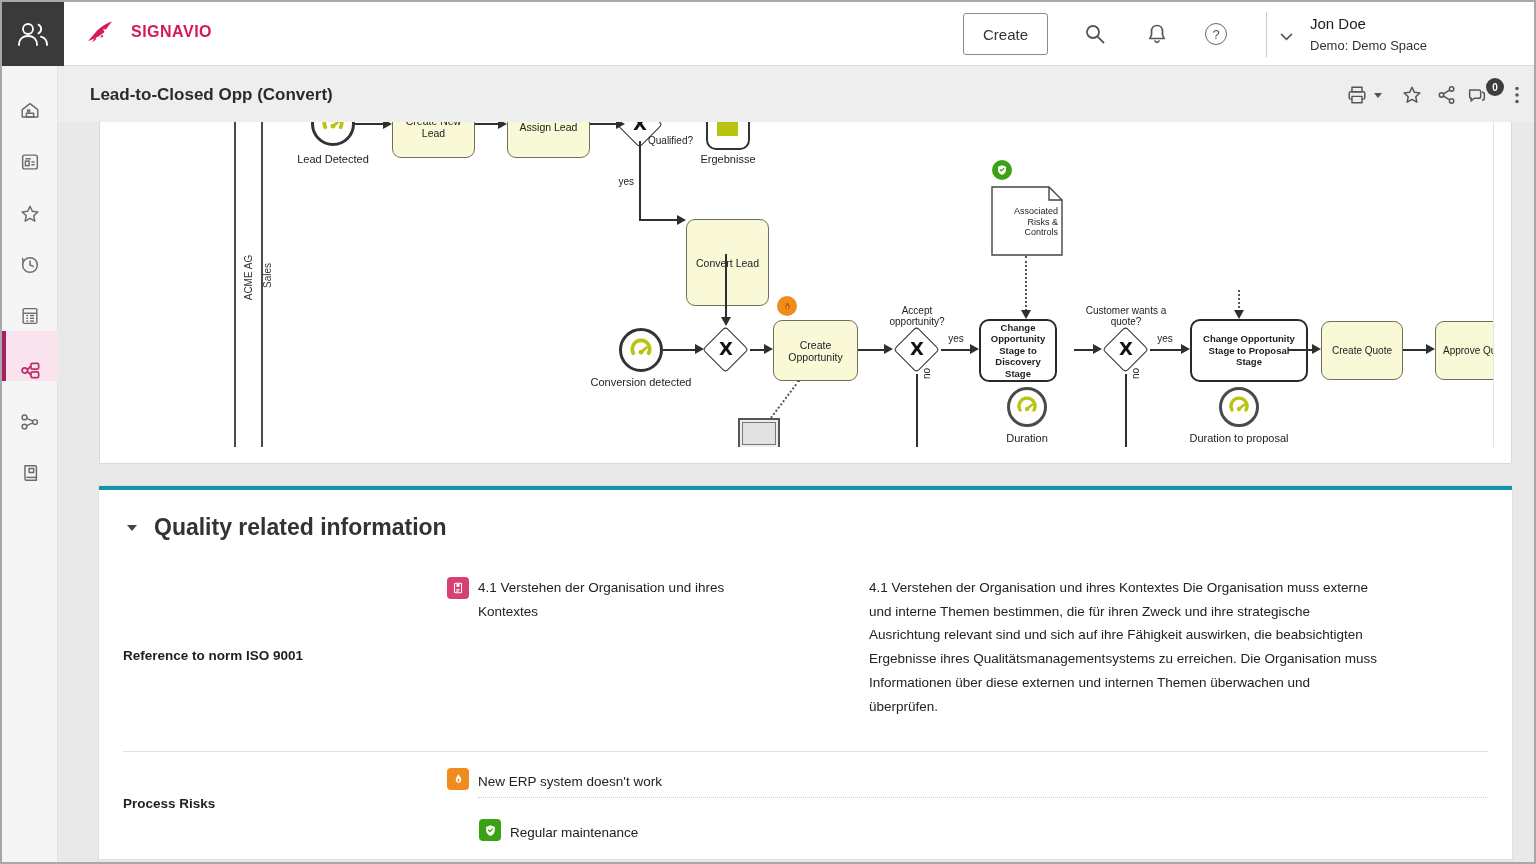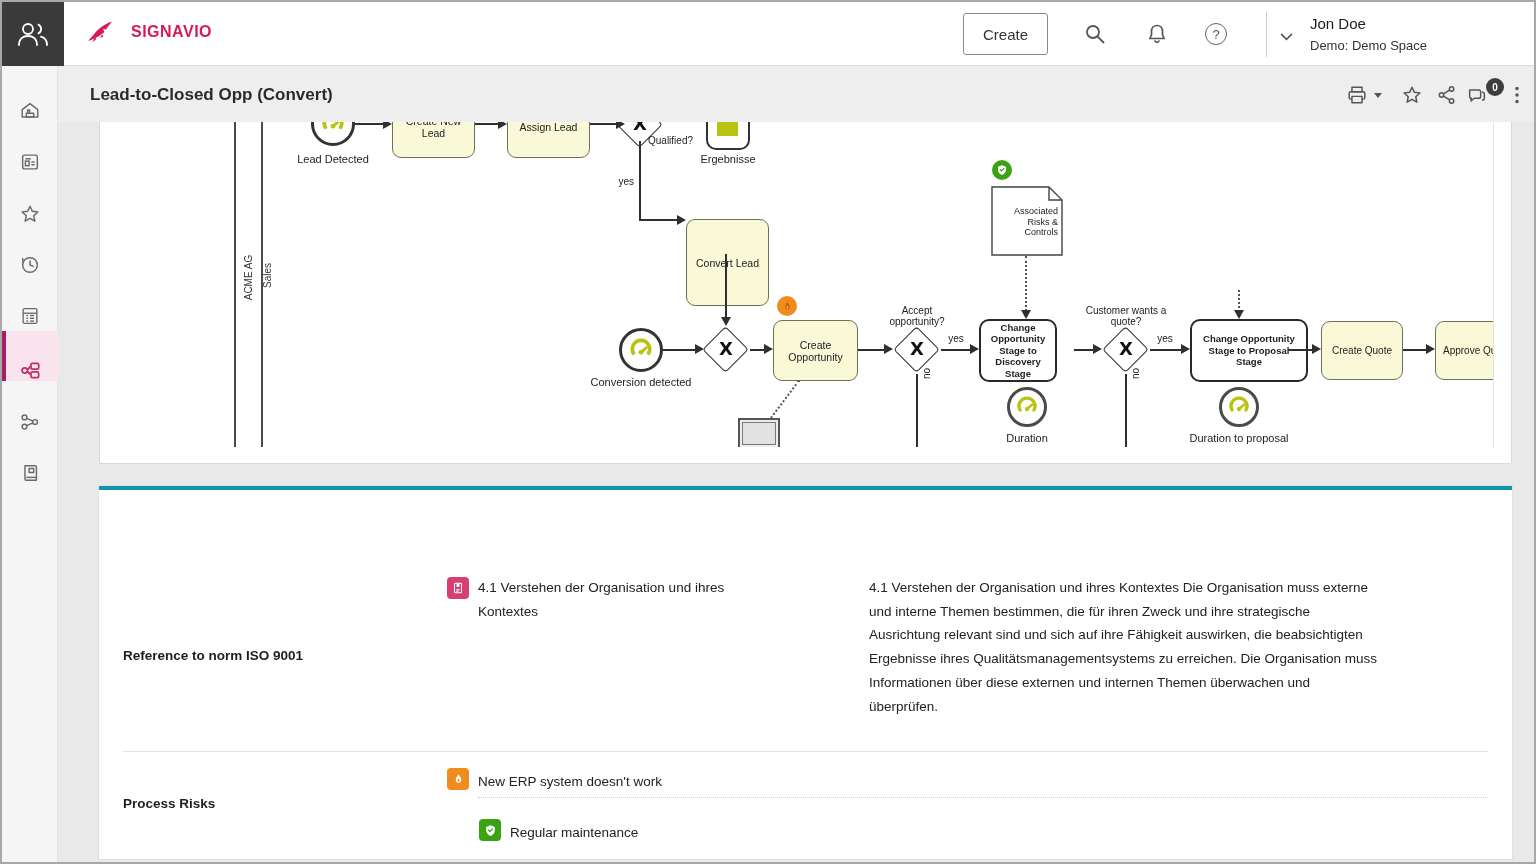--- a/index.html
+++ b/index.html
@@ -384,20 +384,24 @@
         <div class="arr-r" style="left:1212px; top:222px;"></div>
       <div class="task" style="left:1221px; top:199px; width:82px; height:59px; font-size:10px;">Create Quote</div>
       <div class="hl" style="left:1303px; top:227px; width:25px;"></div>
         <div class="arr-r" style="left:1326px; top:222px;"></div>
       <div class="task" style="left:1335px; top:199px; width:84px; height:59px; font-size:10px; justify-content:flex-start; padding-left:7px; text-align:left;">Approve Quote</div>
     </div>
     <div class="dg-edge"></div>
   </div>
 
   <div class="card-quality">
+    <div class="q-heading">
+      <div class="q-collapse"></div>
+      <div class="q-title">Quality related information</div>
+    </div>
 
     <div class="q-label" style="top:158px;">Reference to norm ISO 9001</div>
     <div class="qbdg" style="left:348px; top:87px; background:#d64072;">
       <svg width="14" height="14" viewBox="0 0 24 24">
           <g fill="none" stroke="#fff" stroke-width="1.8" stroke-linejoin="round">
             <rect x="6" y="4" width="12" height="16" rx="1.5"></rect>
             <line x1="9" y1="15" x2="15" y2="15"></line>
             <line x1="9" y1="17.5" x2="13" y2="17.5"></line>
             <rect x="9.5" y="4.5" width="5" height="5.5" fill="#fff" stroke="none"></rect>
           </g>

